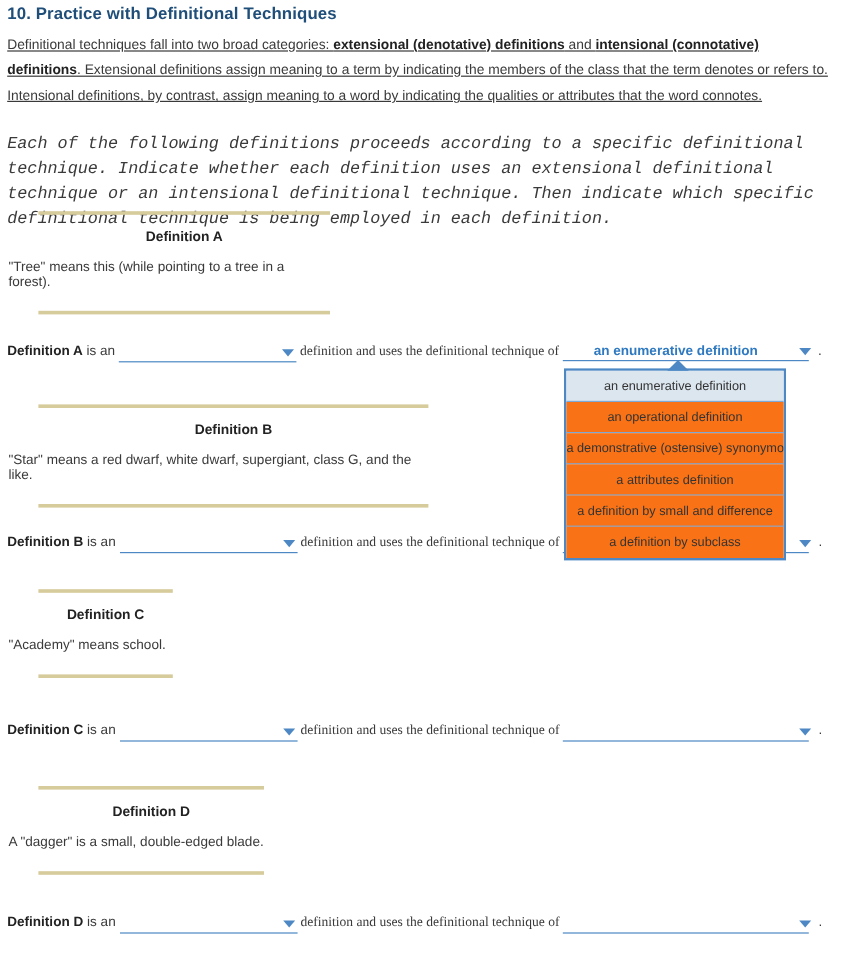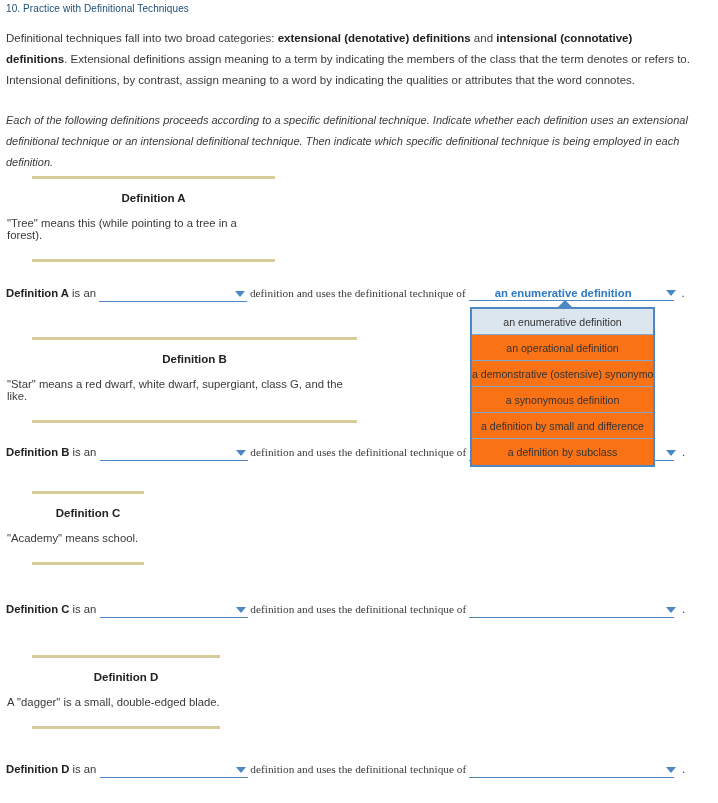--- a/index.html
+++ b/index.html
@@ -22,48 +22,50 @@
     width: 718px;
     height: 803px;
     padding: 0;
   }
 
   
   .section-heading {
     position: absolute;
     left: 6px;
     top: 3px;
-    font-size: 10px;
-    font-weight: normal;
+    font-size: 14px;
+    font-weight: bold;
     color: #1F4E79;
     letter-spacing: .1px;
     white-space: nowrap;
   }
 
   
   .intro {
     position: absolute;
     left: 6px;
     top: 28px;
     width: 690px;
     line-height: 21px;
     font-size: 11.5px;
     color: #3a3a3a;
+    text-decoration: underline;
   }
   .intro b { font-weight: bold; color: #222; }
 
   .instructions {
     position: absolute;
     left: 6px;
     top: 110px;
     width: 690px;
     line-height: 21px;
-    font-size: 11px;
+    font-size: 14px;
     font-style: italic;
     color: #3a3a3a;
+    font-family: Liberation Mono, monospace;
   }
 
   
   .defcard {
     position: absolute;
   }
   .defrule {
     height: 3px;
     background: #D6CB9B;
     width: 100%;
@@ -242,18 +244,18 @@
 
   <div class="answer-row" style="top:763px;">
     <span class="lead">Definition D</span><span class="mid"> is an </span><span class="blank w1"><span class="val"></span><span class="caret-down"></span></span><span class="tail"> definition and uses the definitional technique of </span><span class="blank w2"><span class="val"></span><span class="caret-down"></span></span><span class="period">.</span>
   </div>
 
   <div class="dropdown" id="dropdown-menu">
     <span class="pointer"></span>
   <div class="dd-item selected">an enumerative definition</div>
       <div class="dd-item">an operational definition</div>
       <div class="dd-item">a demonstrative (ostensive) synonymous</div>
-      <div class="dd-item">a synonymous definition</div>
+      <div class="dd-item">a attributes definition</div>
       <div class="dd-item">a definition by small and difference</div>
       <div class="dd-item">a definition by subclass</div>
     </div>
 
 </div>
 
 </body></html>

